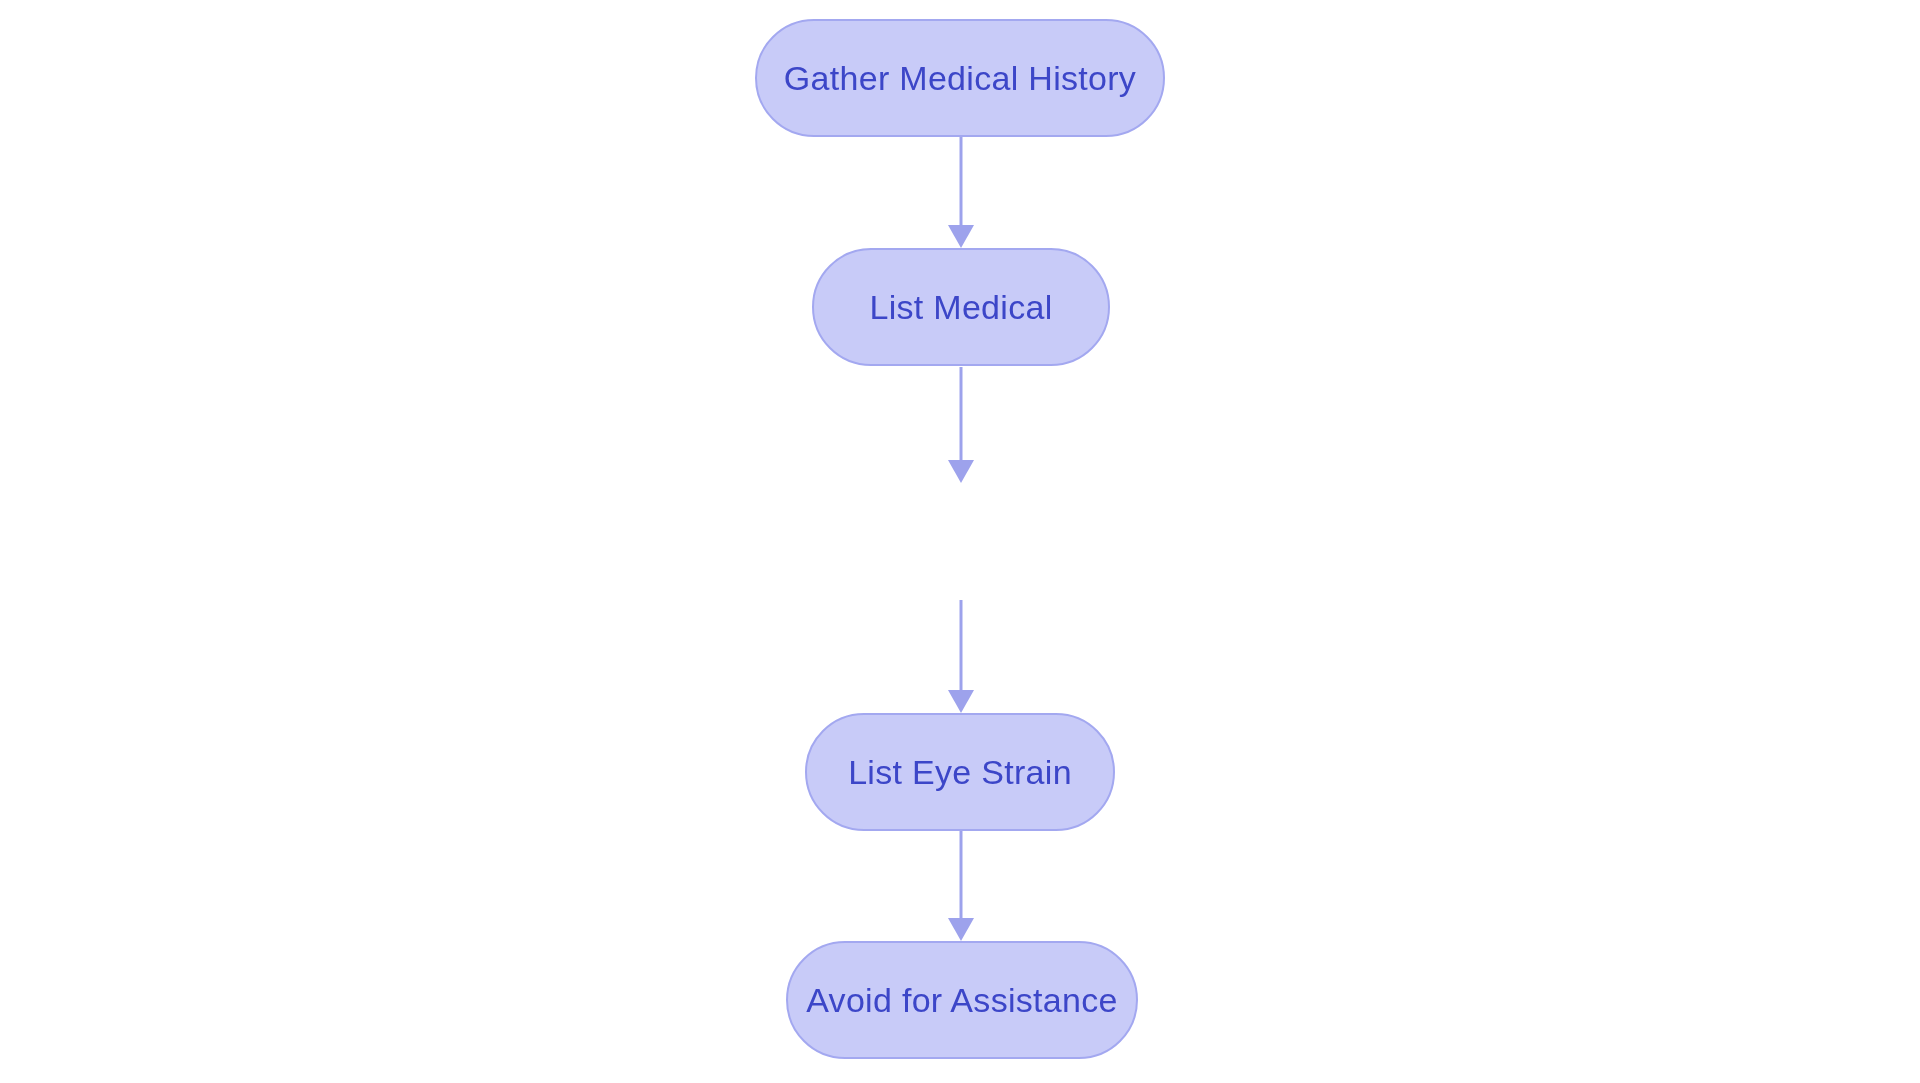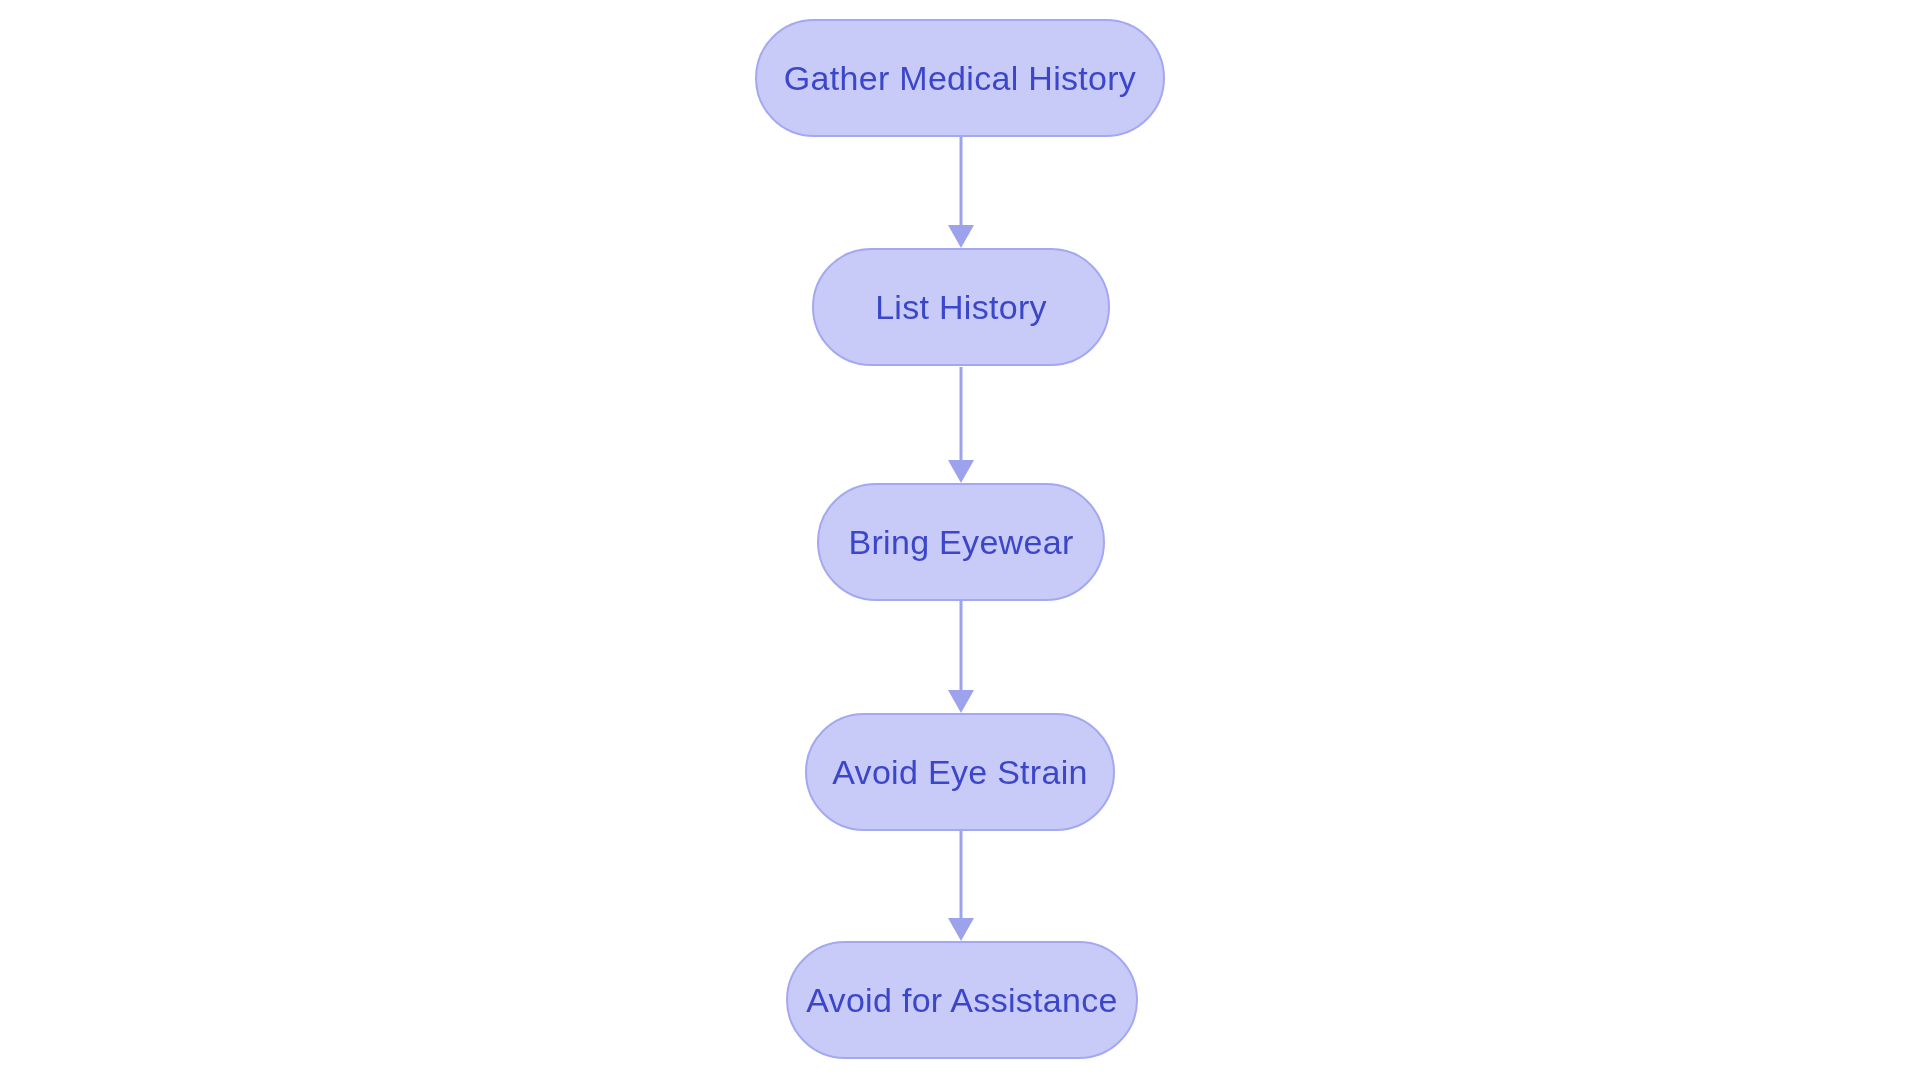--- a/index.html
+++ b/index.html
@@ -66,39 +66,36 @@
   <div class="node n1">
     <span>Gather Medical History</span>
   </div>
 
   <svg class="edge e1" viewBox="0 0 30 111" aria-hidden="true">
     <line x1="15" y1="0" x2="15" y2="90"></line>
     <polygon points="2,88 28,88 15,111"></polygon>
   </svg>
 
   <div class="node n2">
-    <span>List History</span>
+    <span>List Medical</span>
   </div>
 
   <svg class="edge e2" viewBox="0 0 30 116" aria-hidden="true">
     <line x1="15" y1="0" x2="15" y2="95"></line>
     <polygon points="2,93 28,93 15,116"></polygon>
   </svg>
 
-  <div class="node n3">
-    <span>Bring Eyewear</span>
-  </div>
 
   <svg class="edge e3" viewBox="0 0 30 113" aria-hidden="true">
     <line x1="15" y1="0" x2="15" y2="92"></line>
     <polygon points="2,90 28,90 15,113"></polygon>
   </svg>
 
   <div class="node n4">
-    <span>Avoid Eye Strain</span>
+    <span>List Eye Strain</span>
   </div>
 
   <svg class="edge e4" viewBox="0 0 30 110" aria-hidden="true">
     <line x1="15" y1="0" x2="15" y2="89"></line>
     <polygon points="2,87 28,87 15,110"></polygon>
   </svg>
 
   <div class="node n5">
     <span>Avoid for Assistance</span>
   </div>

